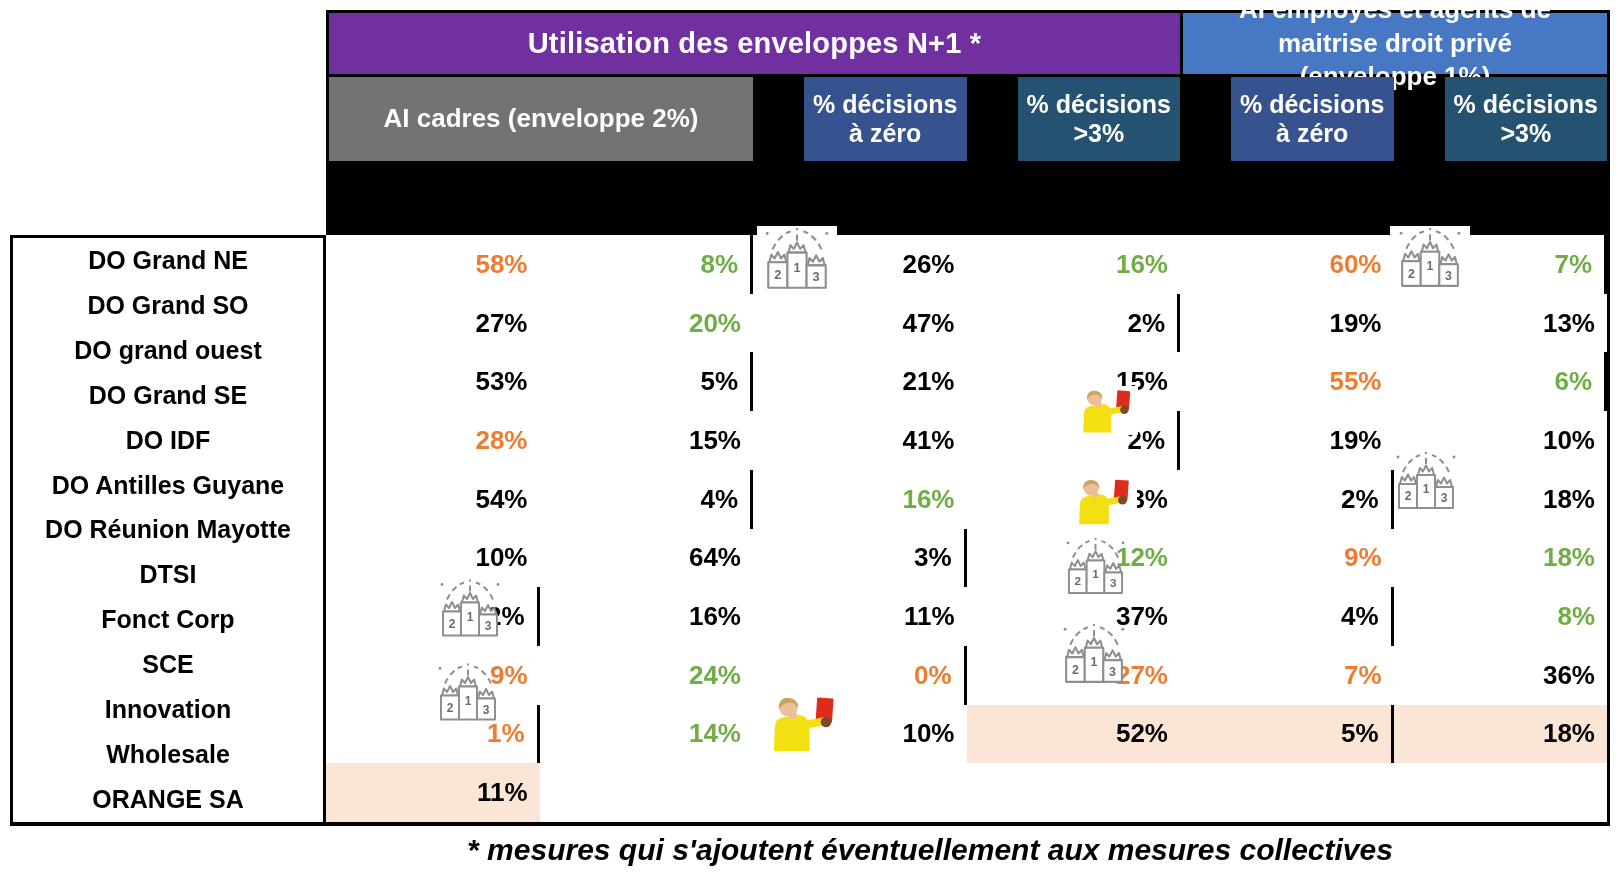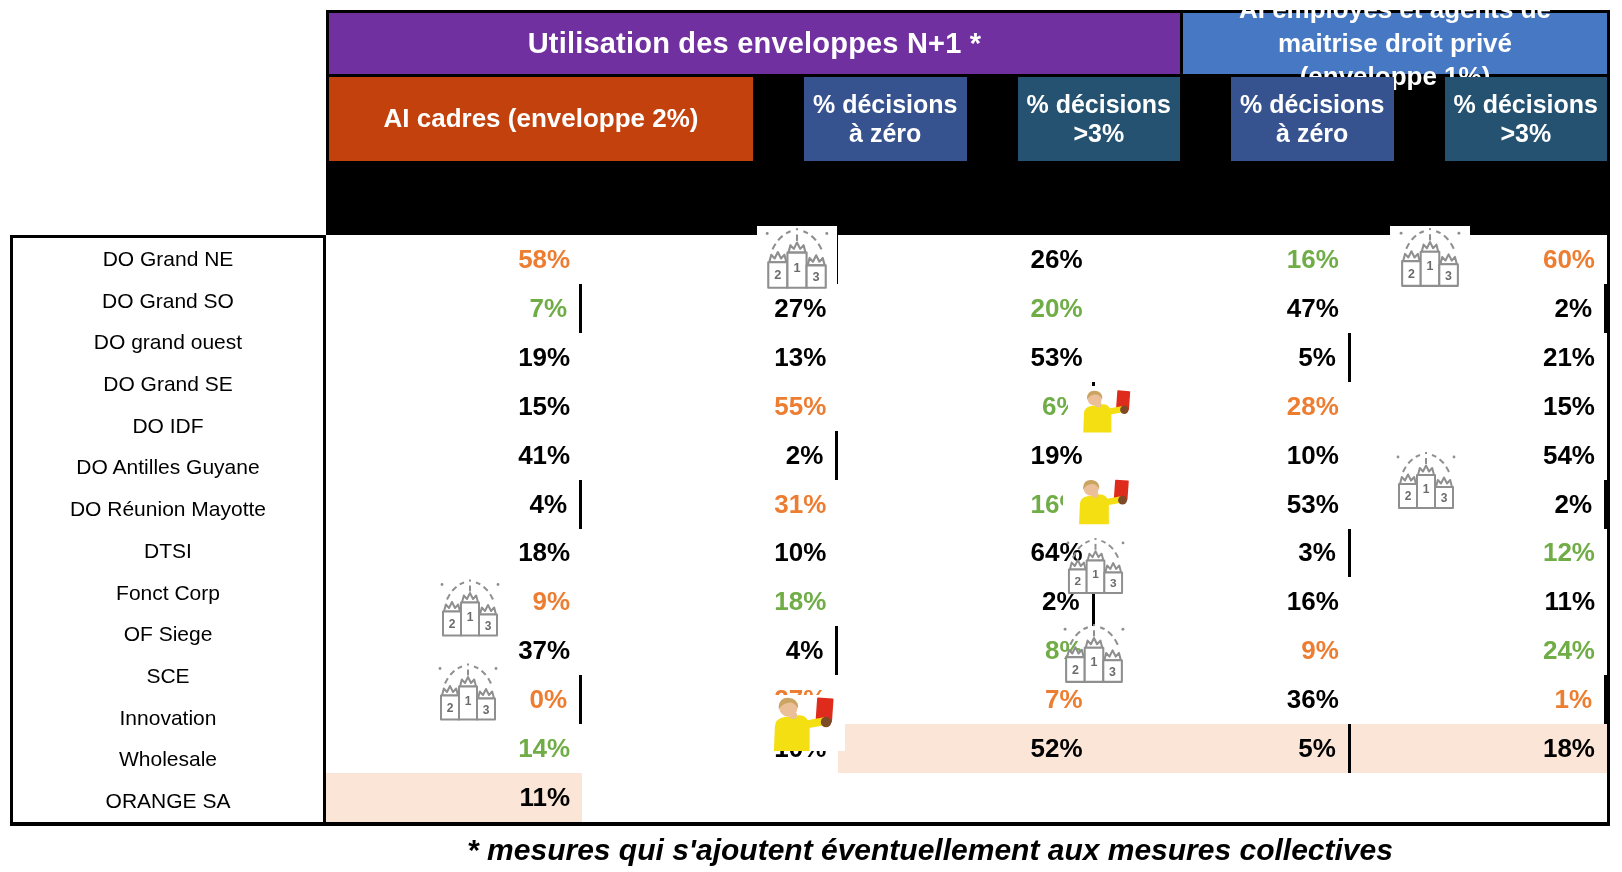--- a/index.html
+++ b/index.html
@@ -19,27 +19,27 @@
   .titleCell{grid-column:1/5;font-size:29px;letter-spacing:.2px;}
   .groupCell{grid-column:span 2;font-size:26px;line-height:1.3;padding:0 28px;}
   .colhCell{font-size:25px;margin-left:48px;}
 
   
   .labelBox{
     position:absolute;left:10px;top:235px;width:316px;height:591px;
     box-sizing:border-box;background:#000;padding:3px 3px 4px 3px;
   }
   .labelInner{width:100%;height:100%;background:#fff;display:grid;grid-auto-rows:1fr;}
-  .rlabel{display:flex;align-items:center;justify-content:center;font-weight:normal;font-size:21px;color:#000;white-space:nowrap;}
+  .rlabel{display:flex;align-items:center;justify-content:center;font-weight:bold;font-size:25px;color:#000;white-space:nowrap;}
 
   
   .dataGrid{
     position:absolute;left:326px;top:235px;width:1284px;height:591px;
     box-sizing:border-box;border-right:3px solid #000;border-bottom:4px solid #000;
-    display:grid;grid-template-columns:repeat(5,1fr);grid-auto-rows:1fr;background:#fff;
+    display:grid;grid-template-columns:repeat(6,1fr);grid-auto-rows:1fr;background:#fff;
   }
   .dcell{display:flex;align-items:center;justify-content:flex-end;padding-right:12px;font-weight:bold;font-size:26px;box-sizing:border-box;}
   .dcell.sep{border-right:3px solid #000;}
   .dcell.hl{background:#FBE5D6;}
   .k{color:#000}.o{color:#ED7D31}.g{color:#70AD47}
 
   .footnote{
     position:absolute;left:240px;top:833px;width:1380px;text-align:center;
     font-weight:bold;font-style:italic;font-size:30px;color:#000;
   }
@@ -49,39 +49,38 @@
   .icon svg{width:100%;height:100%;display:block;}
 </style>
 </head>
 <body>
 
 <div class="canvas">
 
   <div class="headerGrid">
     <div class="hcell titleCell" style="background: rgb(112, 48, 159);">Utilisation des enveloppes N+1 *</div>
     <div class="hcell groupCell" id="group0" style="background: rgb(70, 120, 195);">AI employés et agents de maitrise droit privé (enveloppe 1%)</div>
-    <div class="hcell groupCell" id="group1" style="background: #c2410c;">AI cadres (enveloppe 2%)</div>
+    <div class="hcell groupCell" id="group1" style="background: #737373;">AI cadres (enveloppe 2%)</div>
     <div class="hcell colhCell colZero" style="background: rgb(55, 83, 143);">% décisions à zéro</div>
     <div class="hcell colhCell colGt3" style="background: rgb(37, 82, 112);">% décisions &gt;3%</div>
     <div class="hcell colhCell colZero" style="background: rgb(55, 83, 143);">% décisions à zéro</div>
     <div class="hcell colhCell colGt3" style="background: rgb(37, 82, 112);">% décisions &gt;3%</div>
   </div>
 
   <div class="labelBox">
     <div class="labelInner" id="labelInner">
         <div class="rlabel">DO Grand NE</div>
         <div class="rlabel">DO Grand SO</div>
         <div class="rlabel">DO grand ouest</div>
         <div class="rlabel">DO Grand SE</div>
         <div class="rlabel">DO IDF</div>
         <div class="rlabel">DO Antilles Guyane</div>
         <div class="rlabel">DO Réunion Mayotte</div>
         <div class="rlabel">DTSI</div>
         <div class="rlabel">Fonct Corp</div>
-        <div class="rlabel">OF Siege</div>
         <div class="rlabel">SCE</div>
         <div class="rlabel">Innovation</div>
         <div class="rlabel">Wholesale</div>
         <div class="rlabel">ORANGE SA</div>
       </div>
   </div>
 
   <div class="dataGrid" id="dataGrid">
       <div class="dcell o">58%</div>
       <div class="dcell g sep">8%</div>
@@ -102,21 +101,20 @@
       <div class="dcell o">55%</div>
       <div class="dcell g sep">6%</div>
       <div class="dcell o">28%</div>
       <div class="dcell k">15%</div>
       <div class="dcell k">41%</div>
       <div class="dcell k sep">2%</div>
       <div class="dcell k">19%</div>
       <div class="dcell k">10%</div>
       <div class="dcell k">54%</div>
       <div class="dcell k sep">4%</div>
-      <div class="dcell o">31%</div>
       <div class="dcell g">16%</div>
       <div class="dcell k">53%</div>
       <div class="dcell k sep">2%</div>
       <div class="dcell k">18%</div>
       <div class="dcell k">10%</div>
       <div class="dcell k">64%</div>
       <div class="dcell k sep">3%</div>
       <div class="dcell g">12%</div>
       <div class="dcell o">9%</div>
       <div class="dcell g">18%</div>

